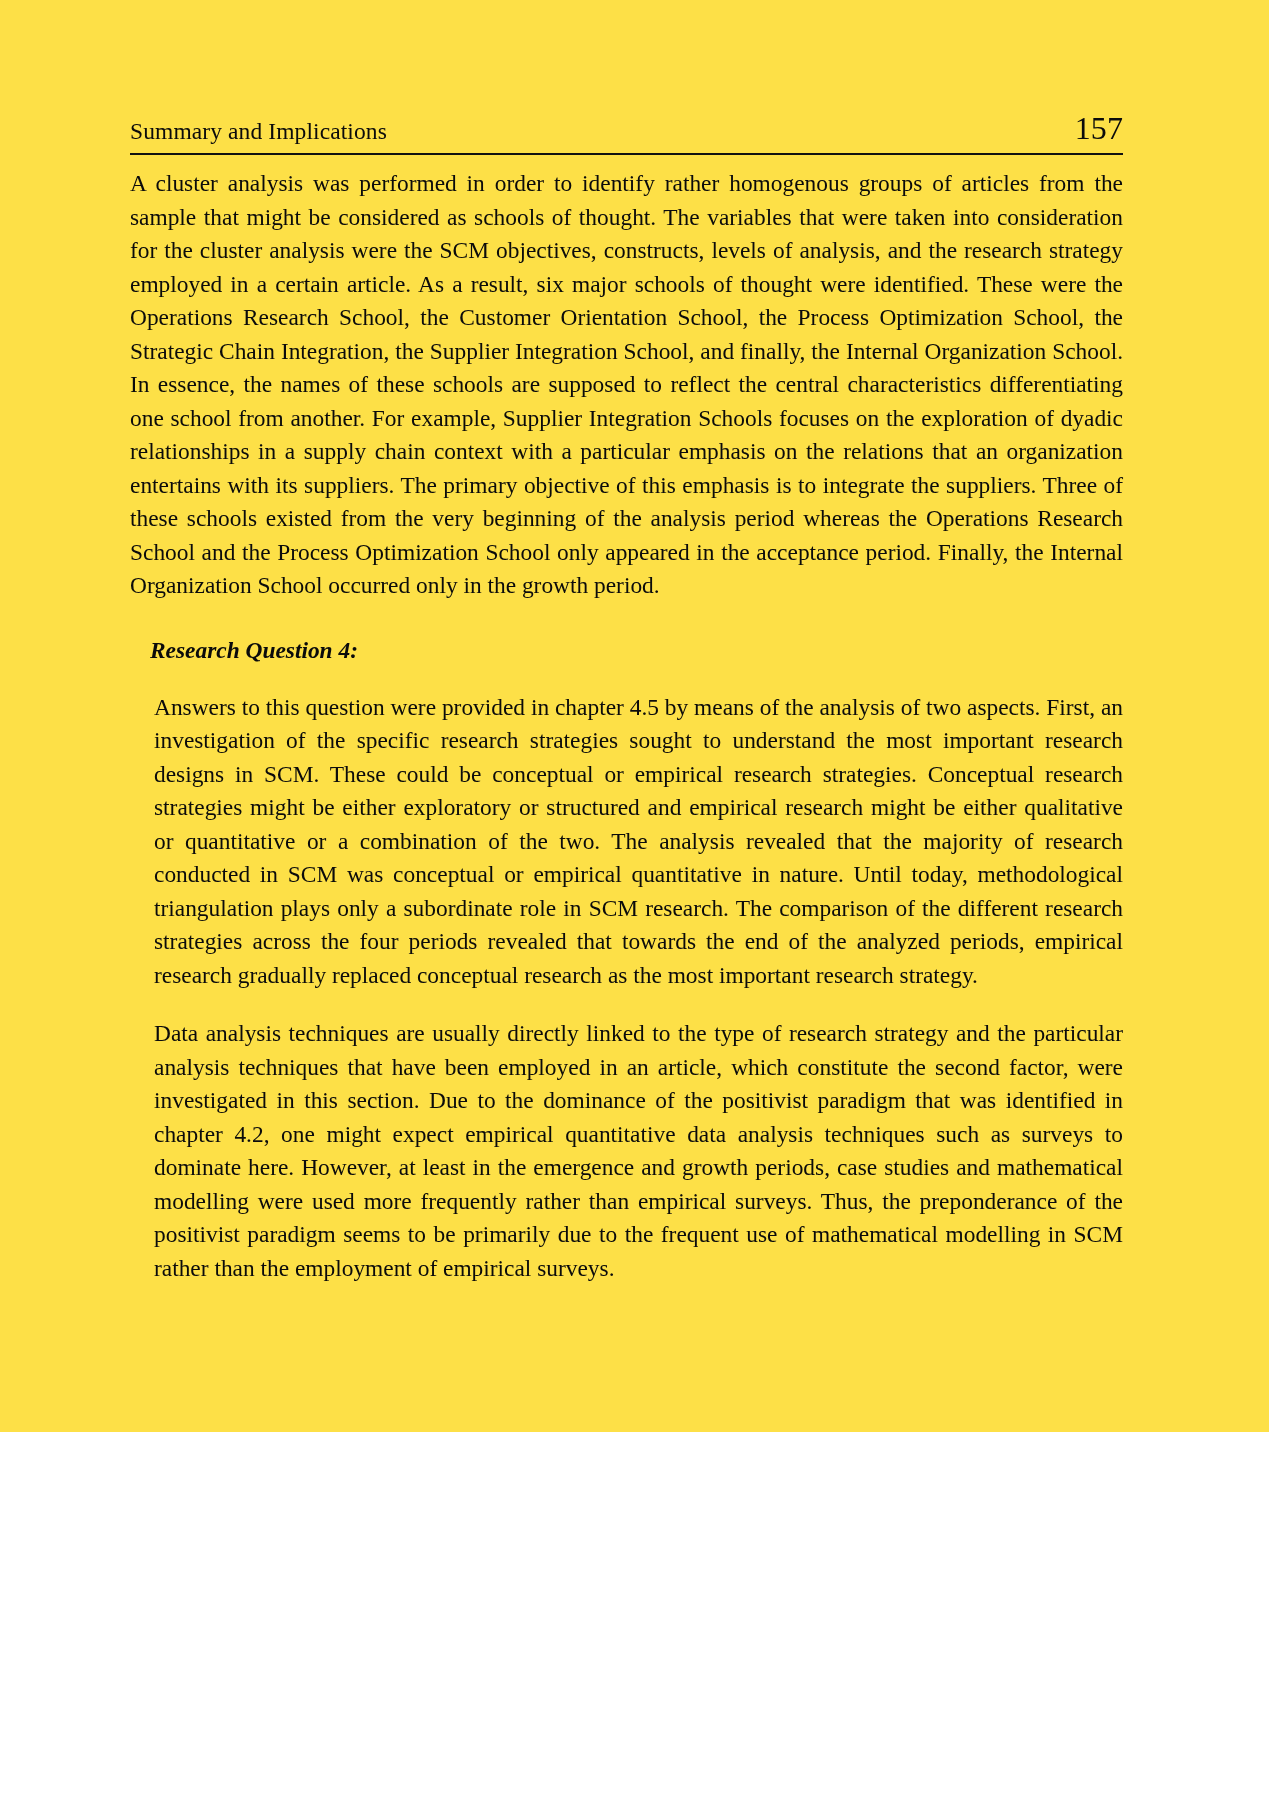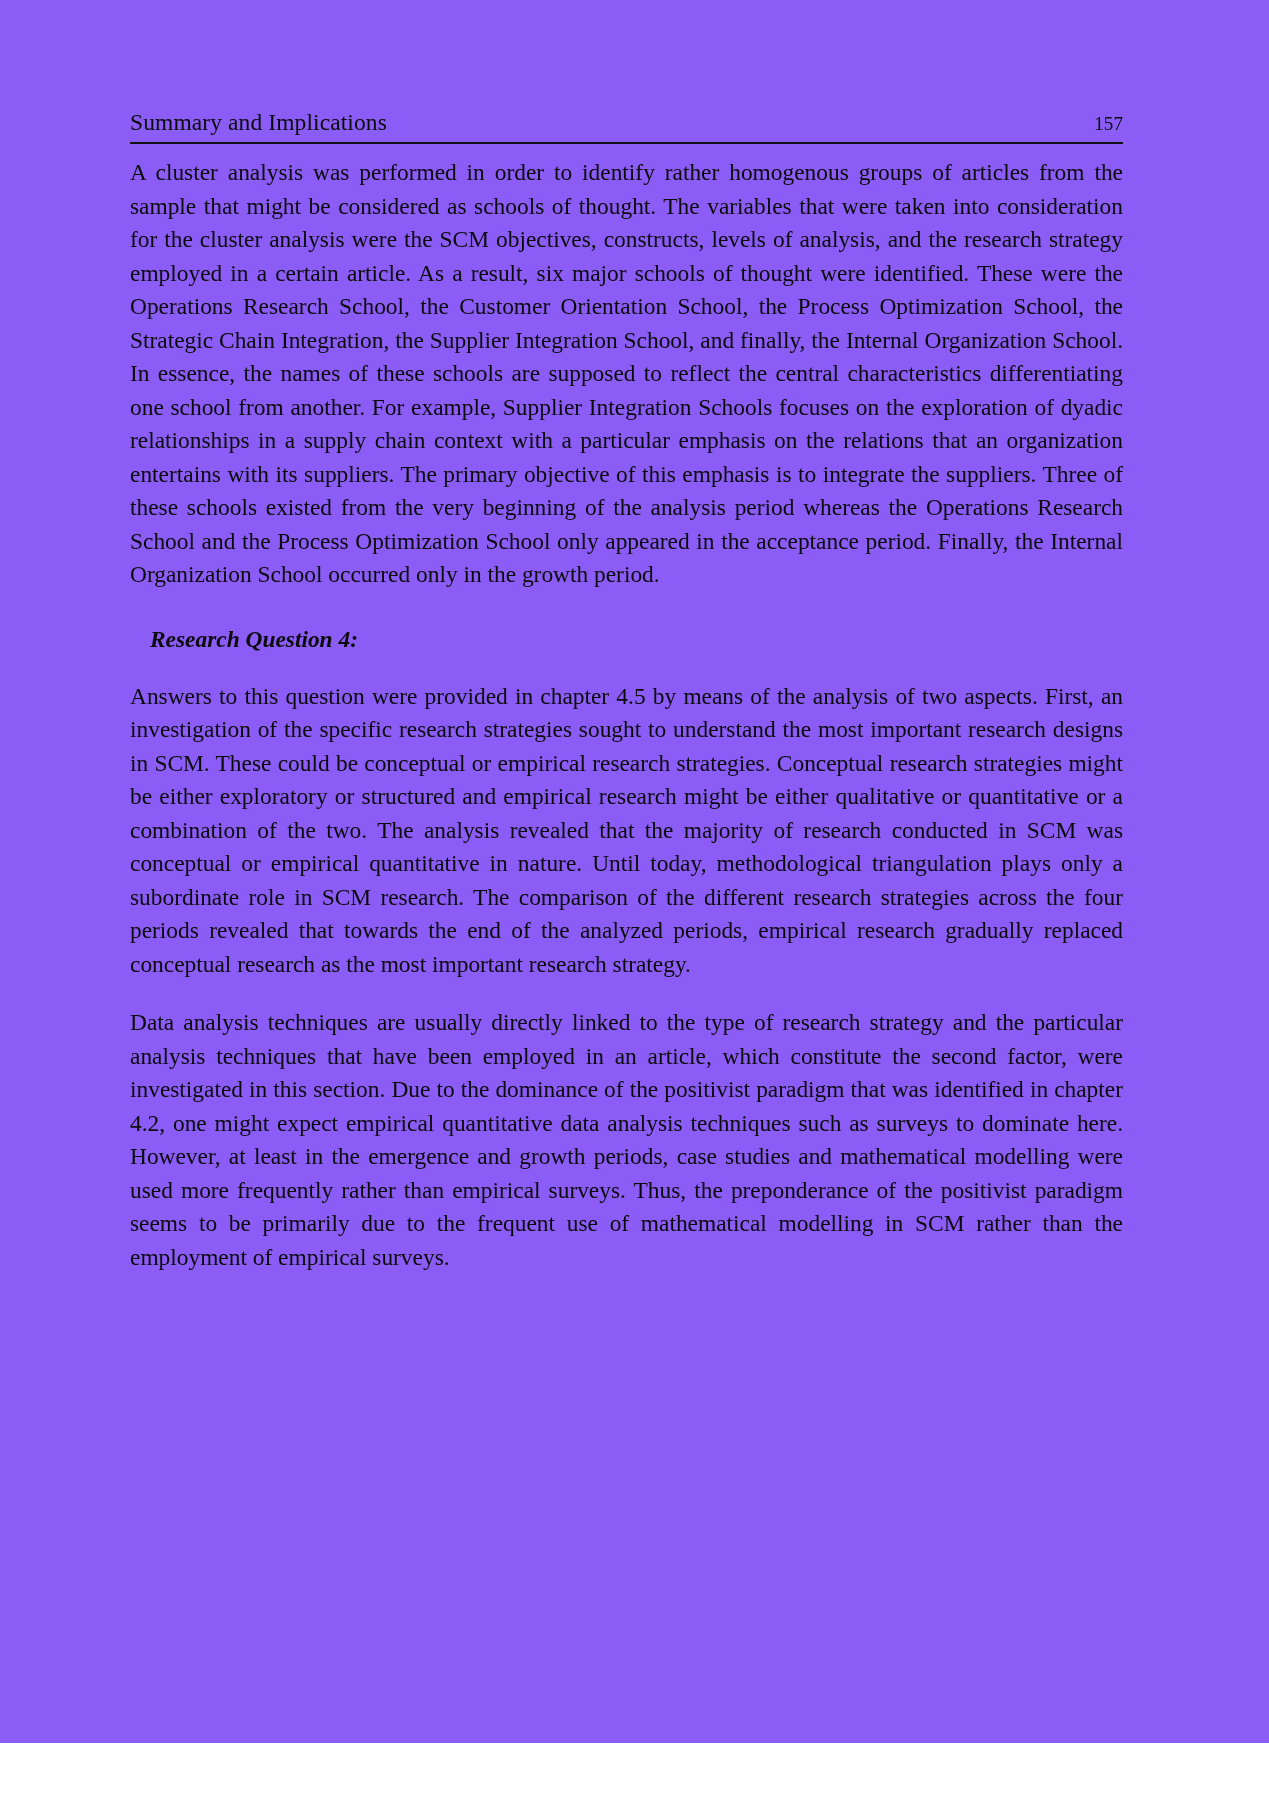--- a/index.html
+++ b/index.html
@@ -3,22 +3,22 @@
 <meta charset="utf-8">
 <style>
   html, body {
     margin: 0;
     padding: 0;
     background: #ffffff;
   }
   .page {
     position: relative;
     width: 1269px;
-    height: 1743px;
-    background: #8b5cf6;
+    height: 1432px;
+    background: #fde047;
     font-family: "Liberation Serif", "DejaVu Serif", serif;
     color: #0b0b0b;
     box-sizing: border-box;
     overflow: hidden;
   }
   .content {
     position: absolute;
     left: 130px;
     top: 108px;
     width: 993px;
@@ -30,39 +30,39 @@
     justify-content: space-between;
     font-size: 23.5px;
     line-height: 1.25;
     letter-spacing: 0.1px;
   }
   .runhead-title {
     white-space: nowrap;
   }
   .runhead-page {
     white-space: nowrap;
-    font-size: 19px;
+    font-size: 32px;
   }
   .rule {
     margin-top: 5px;
     border-top: 2.2px solid #111111;
     width: 100%;
     height: 0;
   }
   
   .para {
     font-size: 23.4px;
     line-height: 33.5px;
     text-align: justify;
     text-justify: inter-word;
     margin: 0;
     hyphens: none;
   }
   .para.first { margin-top: 12px; }
-  .para.gap   { margin-top: 25px; }
+  .para.gap   { margin-top: 25px; margin-left: 24px; }
 
   
   .rq-block {
     display: flex;
     margin-top: 31px;
     margin-bottom: 4px;
     padding-left: 20px;
     box-sizing: border-box;
   }
   .rq-label {

